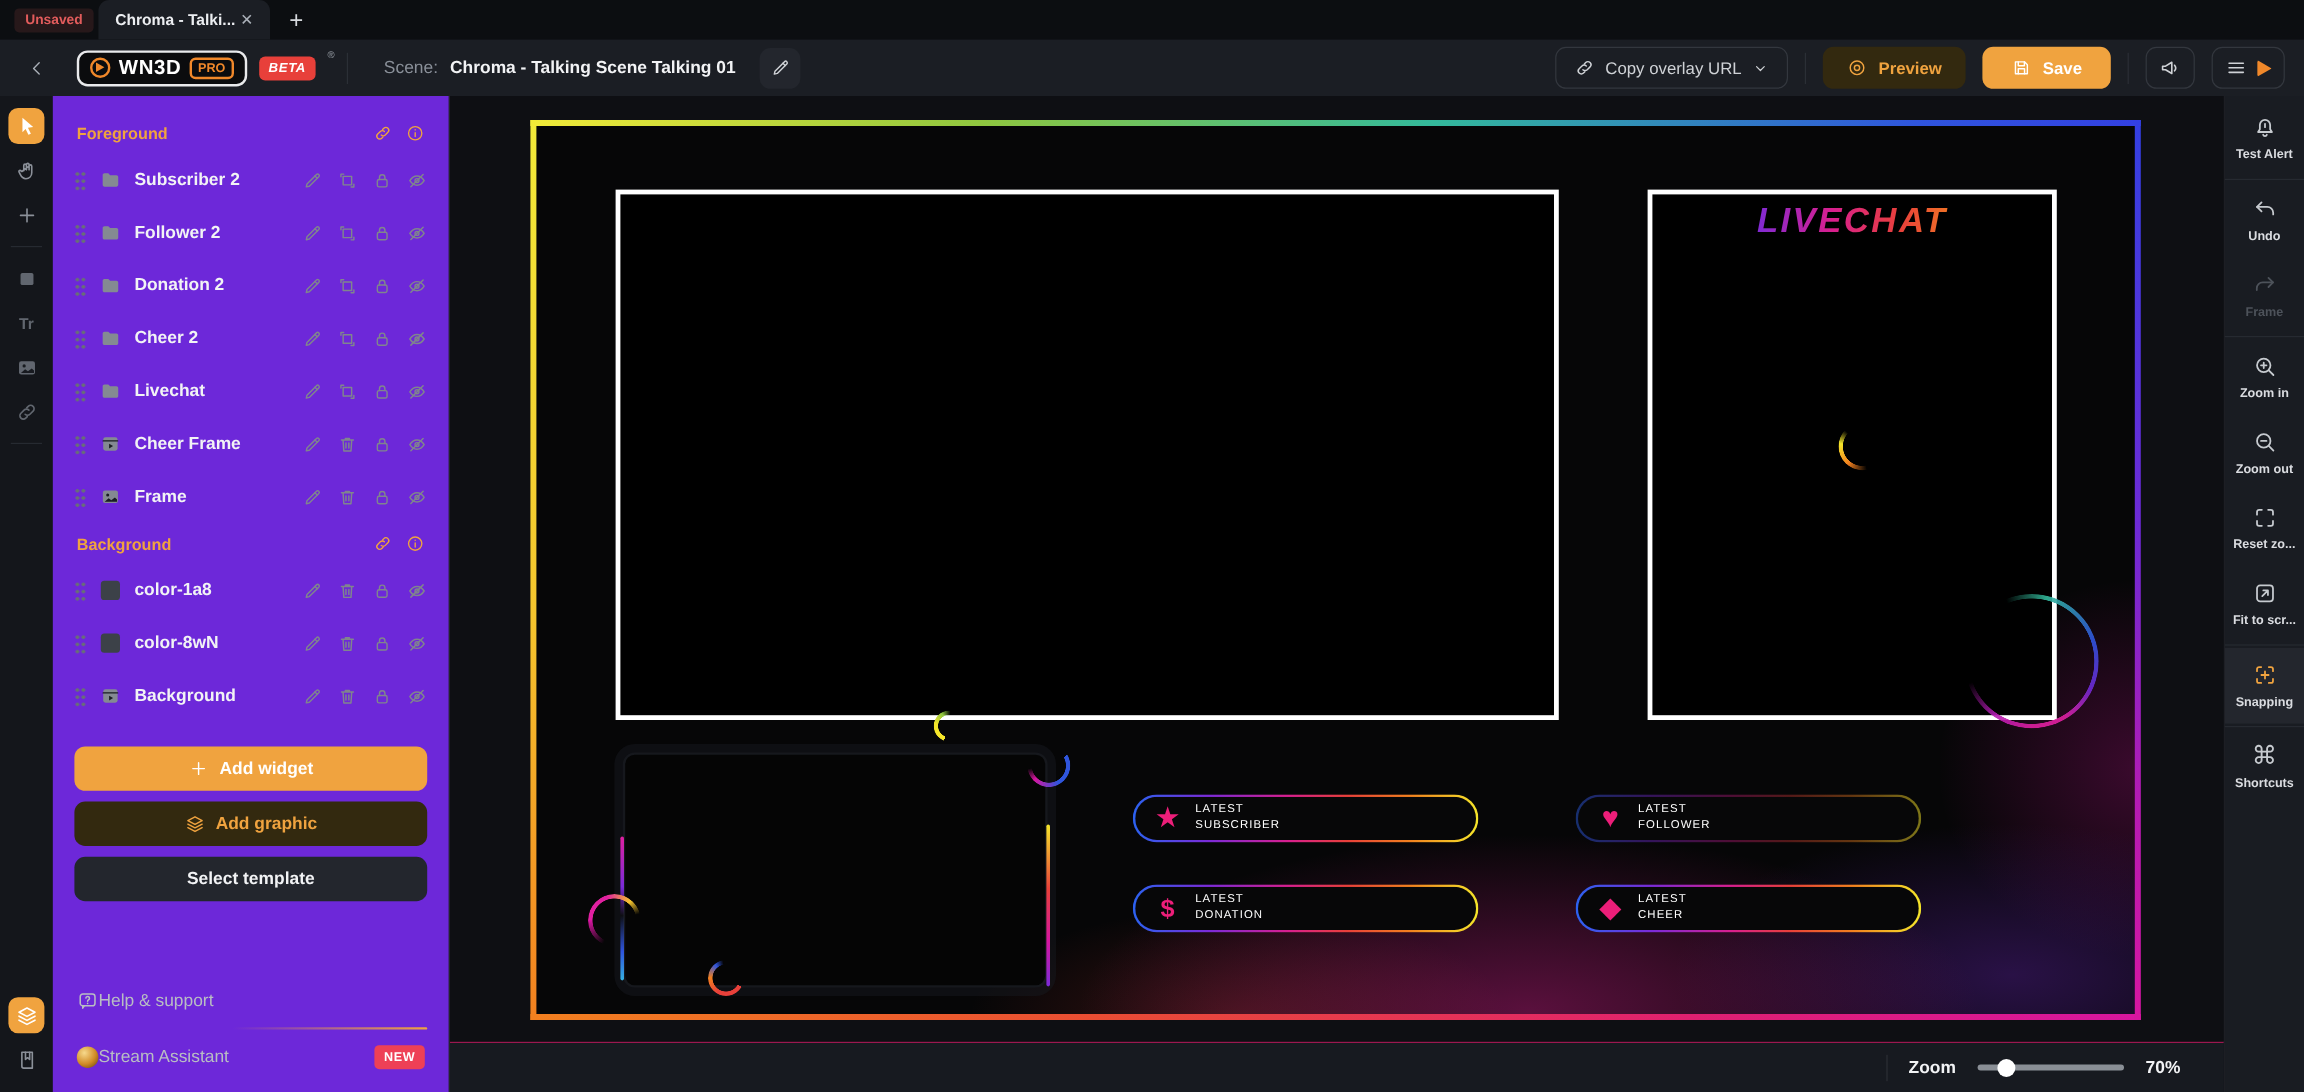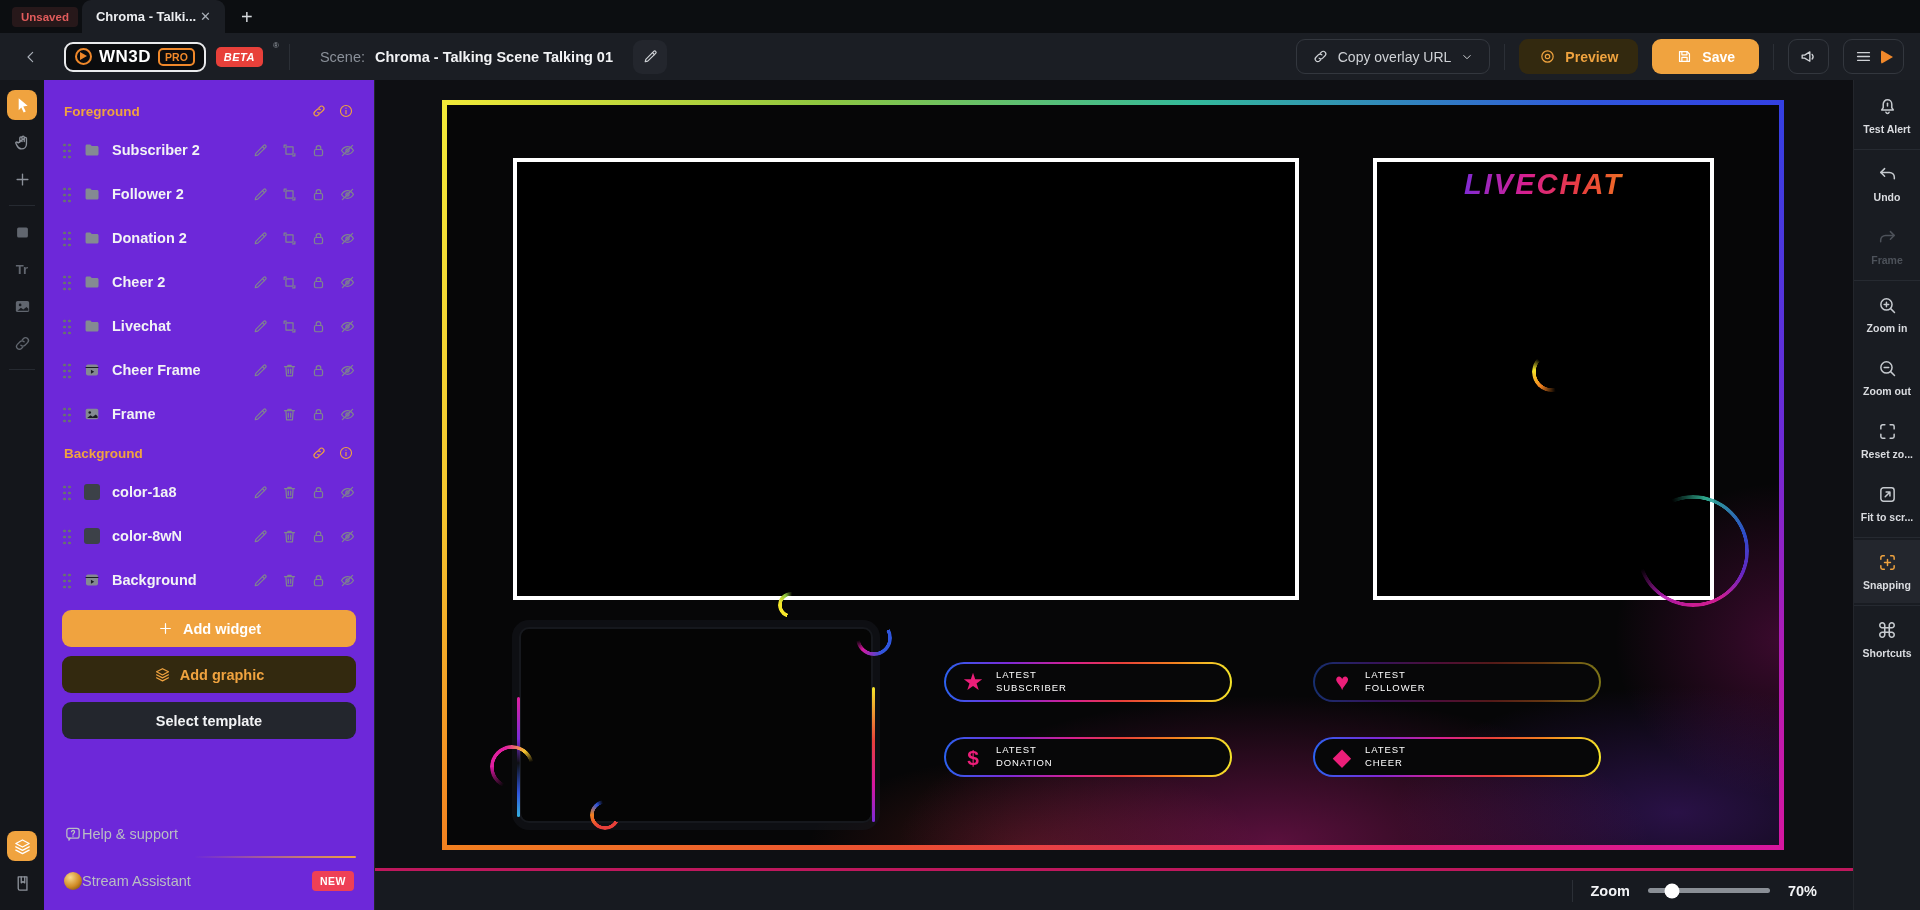--- a/index.html
+++ b/index.html
@@ -61,21 +61,21 @@
   .sec-icons [data-icon]{width:16px;height:16px}
   .layer{display:flex;align-items:center;height:44px;gap:11px}
   .drag{width:10px;height:17px;background-image:radial-gradient(circle,#686e77 1.3px,transparent 1.6px);background-size:5px 6px;flex:none}
   .layer-ic{width:18px;height:18px;color:#848a92}
   .swatch{width:16px;height:16px;background:#3c4148;border-radius:3px;flex:none;margin:0 1px}
   .layer-name{font-size:14.5px;font-weight:600;color:#f2f3f5;white-space:nowrap}
   .layer-acts{margin-left:auto;display:flex;gap:12px;color:#80858d}
   .layer-acts [data-icon]{width:17px;height:17px}
   .panel-btn{height:37px;border-radius:9px;display:flex;align-items:center;justify-content:center;gap:9px;font-size:14.5px;font-weight:700;margin-top:9px;width:100%}
   .panel-btn [data-icon]{width:17px;height:17px}
-  .add-widget{background:#f0a33f;color:#fff;margin-top:8px}
+  .add-widget{background:#f0a33f;color:#fff;margin-top:20px}
   .add-graphic{background:#33290f;color:#f0a33f}
   .select-template{background:#23262d;color:#f2f3f5}
   .panel-bottom{margin-top:auto}
   .help-row,.assist-row{display:flex;align-items:center;color:#b9bdc3;font-size:14.5px;padding:9px 2px}
   .help-row [data-icon]{width:18px;height:18px}
   .grad-line{height:2px;margin:4px 0 4px 45%;background:linear-gradient(90deg,rgba(240,163,63,0),#f0a33f);border-radius:1px}
   .assist-ic{width:18px;height:18px;border-radius:50%;background:radial-gradient(circle at 35% 30%,#f7d98c,#d08a25 55%,#5d3d0c);flex:none}
   .new-badge{margin-left:auto;background:#ee4056;color:#fff;font-size:10.5px;font-weight:800;border-radius:4px;padding:4px 8px;letter-spacing:.5px}
 
   
@@ -109,21 +109,21 @@
   .pill{position:absolute;height:40px;border-radius:20px;border:2px solid transparent;display:flex;align-items:center;padding:0 14px;gap:10px;z-index:4;
     background:linear-gradient(#070708,#070708) padding-box,
       linear-gradient(90deg,#2b62f0,#7b2bd8 22%,#d81f8e 45%,#e8403a 62%,#f2801f 80%,#f5e62a) border-box}
   .pill.dim{background:linear-gradient(#070708,#070708) padding-box,
       linear-gradient(90deg,rgba(43,98,240,.45),rgba(123,43,216,.4) 22%,rgba(216,31,142,.35) 45%,rgba(232,64,58,.35) 62%,rgba(242,128,31,.4) 80%,rgba(245,230,42,.5)) border-box}
   .pill-icon{color:#ec1e79;font-size:24px;line-height:1;width:26px;text-align:center}
   .pill-icon.dollar{font-size:21px;font-weight:800}
   .pill-text{display:flex;flex-direction:column;font-size:9.5px;font-weight:400;letter-spacing:.9px;line-height:1.35;color:#fff}
 
   
-  .bottombar{height:42px;background:#171a20;border-top:3px solid #be185d;display:flex;align-items:center;justify-content:flex-end;padding-right:36px;gap:18px;flex:none}
+  .bottombar{height:42px;background:#171a20;border-top:1px solid #be185d;display:flex;align-items:center;justify-content:flex-end;padding-right:36px;gap:18px;flex:none}
   .bb-div{width:1px;height:22px;background:#2b2f36}
   .zoom-label,.zoom-value{font-size:14.5px;font-weight:600;color:#f2f3f5}
   .slider{position:relative;width:122px;height:16px;display:flex;align-items:center}
   .slider-track{width:100%;height:4.5px;border-radius:3px;background:#8a8f96}
   .slider-thumb{position:absolute;left:20%;top:50%;transform:translate(-50%,-50%);width:15px;height:15px;border-radius:50%;background:#fff}
 
   
   .rightbar{width:66px;background:#191c22;display:flex;flex-direction:column;align-items:stretch;padding-top:4px;flex:none}
   .rb-item{display:flex;flex-direction:column;align-items:center;gap:6px;padding:12px 2px;color:#dadce0}
   .rb-item [data-icon]{width:21px;height:21px;color:#c6cacf}

